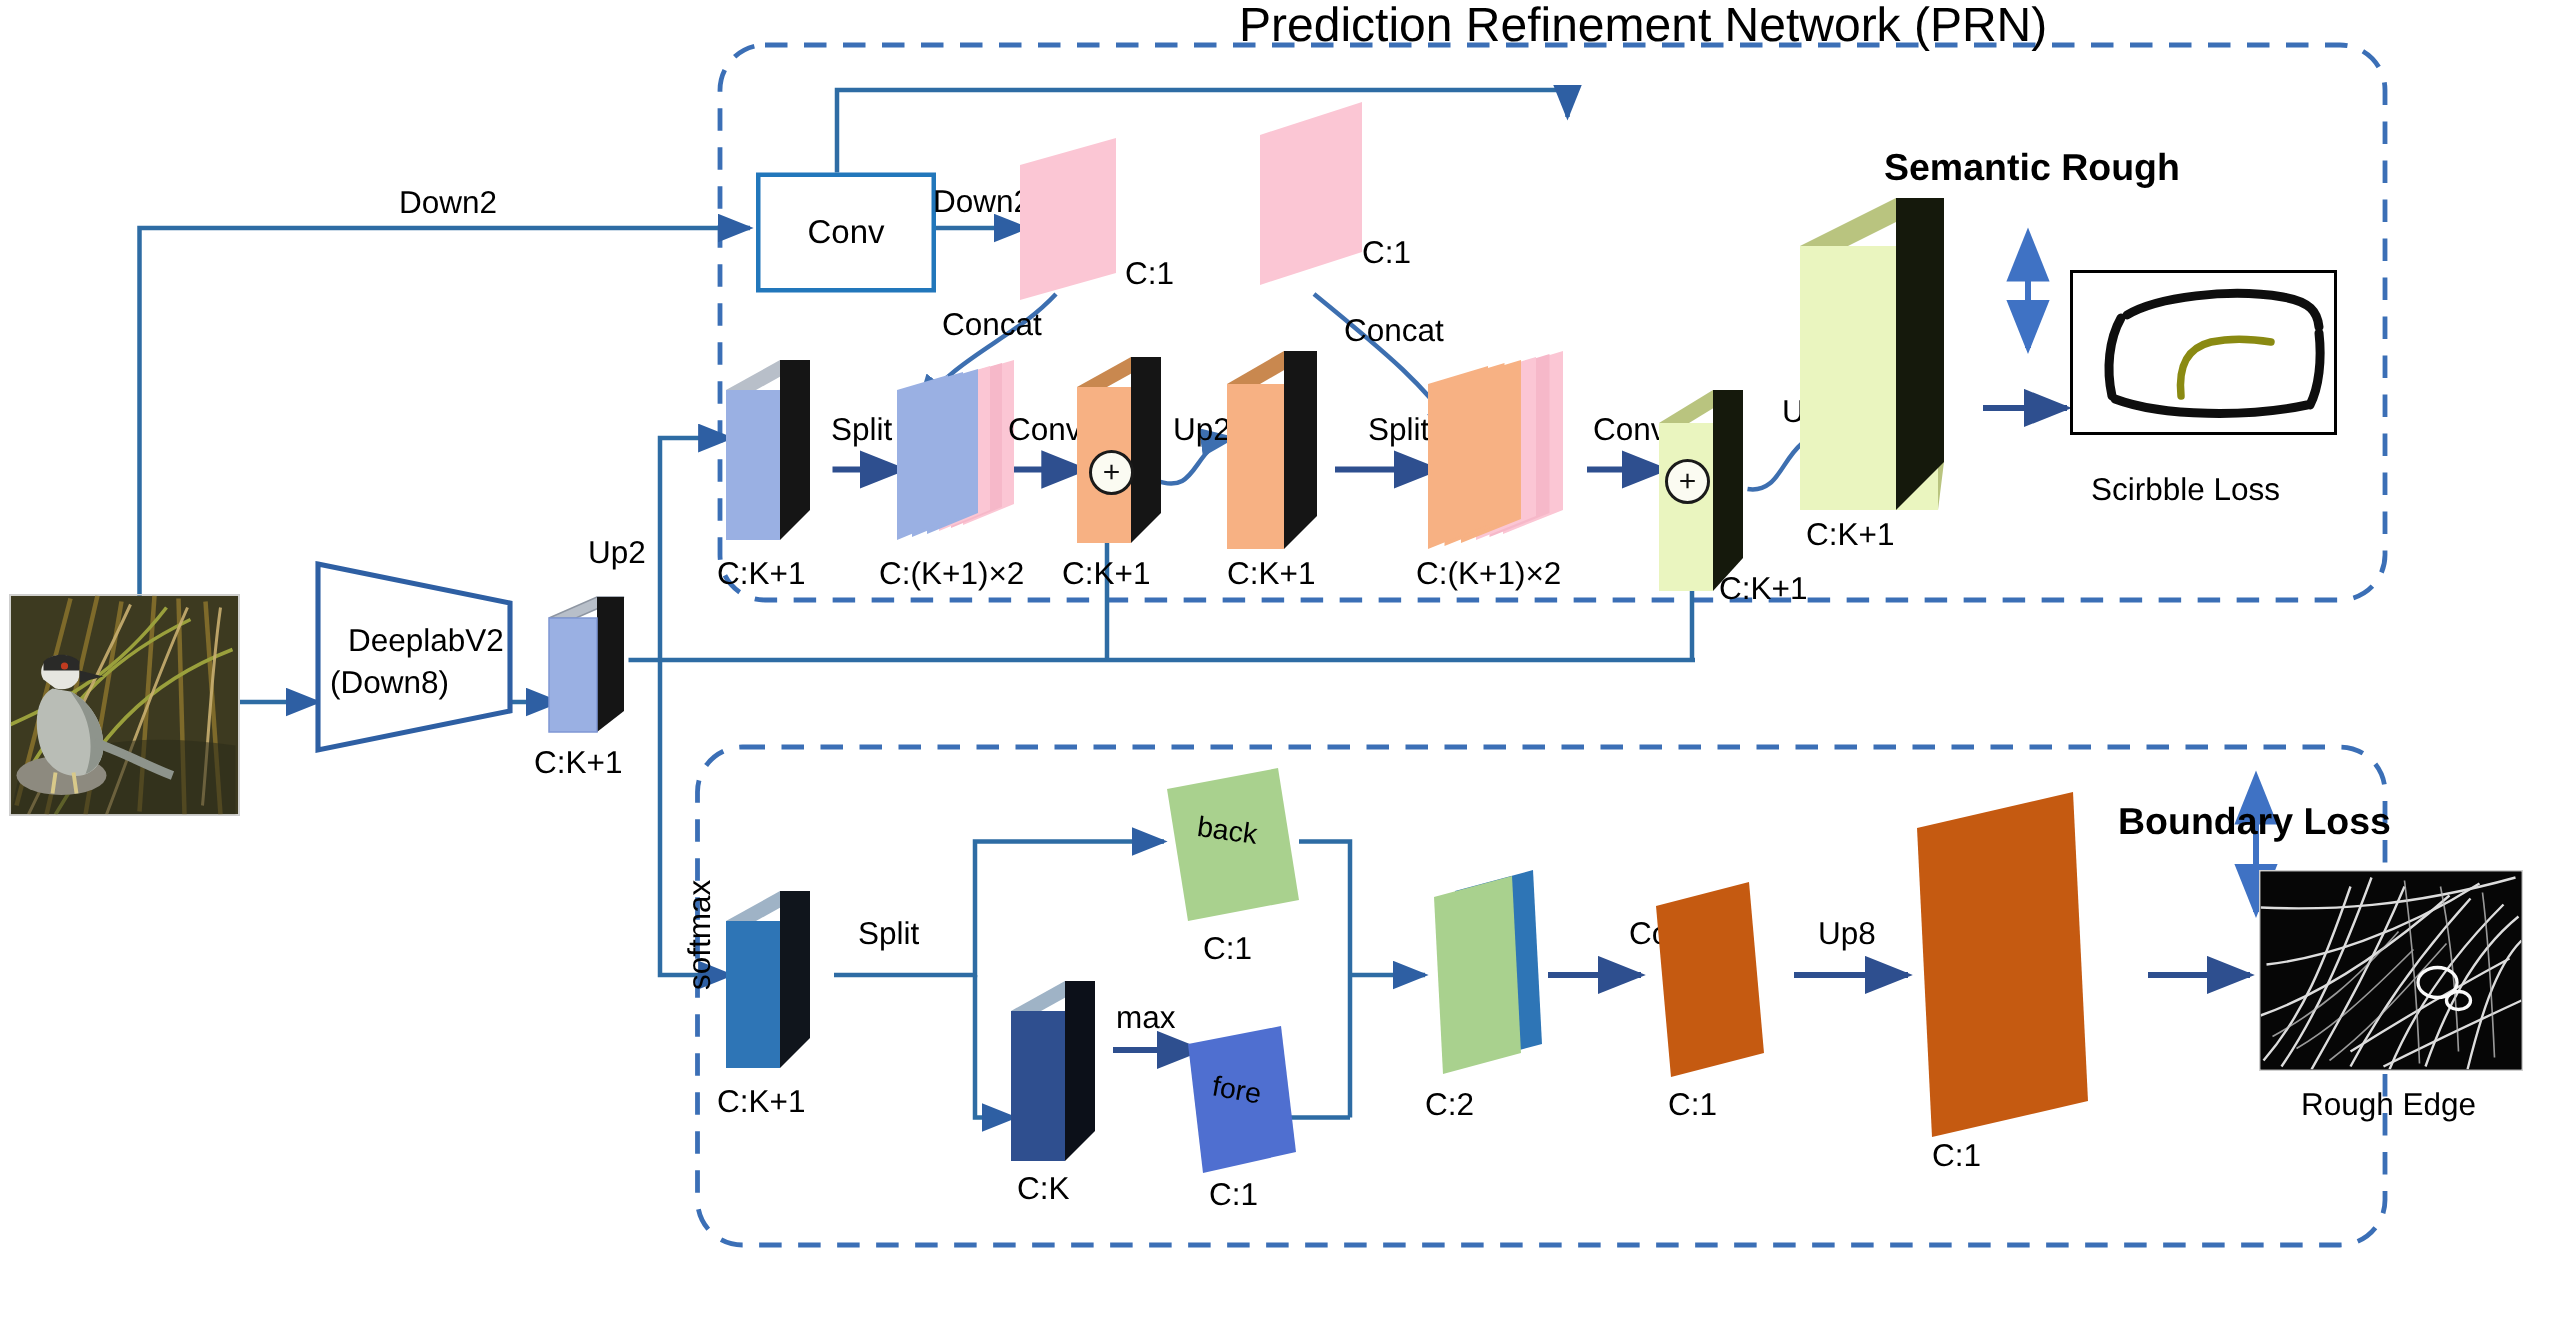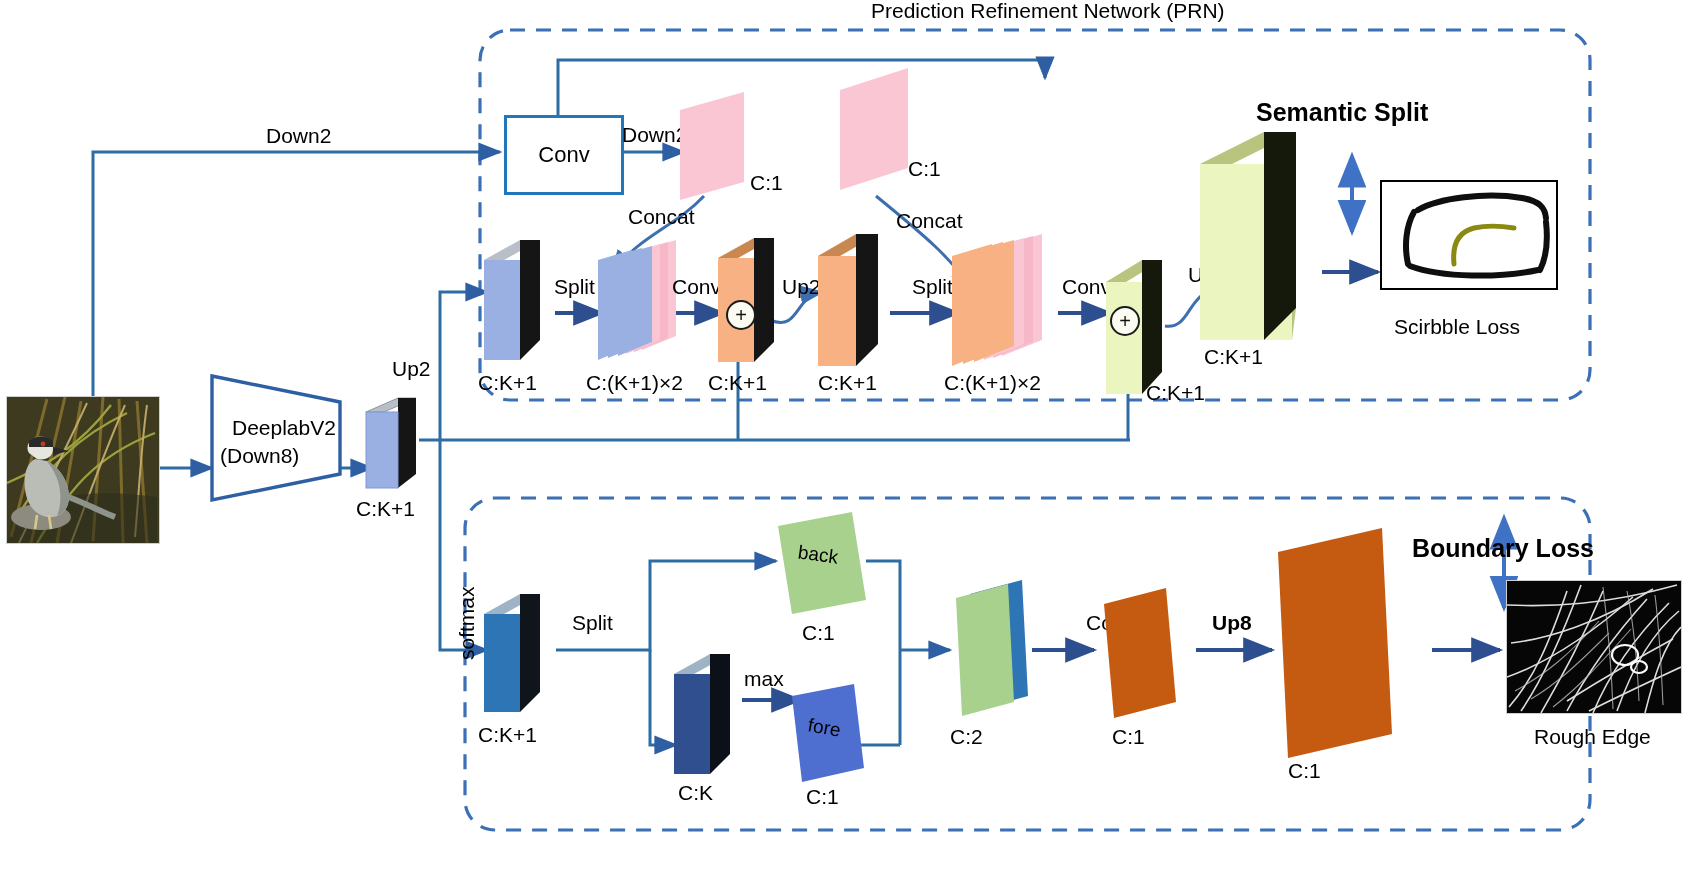--- a/index.html
+++ b/index.html
@@ -2,21 +2,21 @@
 <html><head>
 <meta charset="utf-8">
 <style>
   html,body{margin:0;padding:0;background:#ffffff;}
   body{width:1704px;height:888px;position:relative;overflow:hidden;
        font-family:"Liberation Sans", sans-serif; color:#000;}
   #stage{position:absolute;left:0;top:0;width:1704px;height:888px;}
   svg#wires{position:absolute;left:0;top:0;width:1704px;height:888px;}
   .lbl{position:absolute;white-space:nowrap;font-size:21px;color:#000;line-height:1;}
   .lbl.big{font-size:25px;font-weight:bold;}
-  .lbl.title{font-size:21px;margin-left:45px;}
+  .lbl.title{font-size:32px;}
   .lbl.small{font-size:19px;}
   .blk{position:absolute;}
   .rot{transform-origin:left top;}
   .photo{position:absolute;border:1px solid #cfcfcf;overflow:hidden;}
   .framebox{position:absolute;border:2px solid #000;background:#fff;overflow:hidden;}
   .plusbadge{position:absolute;width:26px;height:26px;border-radius:50%;
      border:2px solid #1a1a1a;background:#fbfbf2;display:flex;align-items:center;
      justify-content:center;font-size:20px;line-height:1;color:#111;}
   .convbox{position:absolute;border:3px solid #2277bb;background:#fff;
      display:flex;align-items:center;justify-content:center;font-size:22px;}
@@ -283,21 +283,21 @@
       <path d="M4,34 L68,2 L100,2 L36,34 Z" fill="#b9c47f"></path>
       <rect x="4" y="34" width="32" height="176" fill="#eaf5bf"></rect>
       <rect x="36" y="34" width="60" height="176" fill="#eaf5bf"></rect>
       <path d="M96,2 L100,2 L100,178 L96,210 Z" fill="#b9c47f"></path>
       <path d="M68,2 L100,2 L100,178 L68,210 Z" fill="#15190c"></path>
       <rect x="4" y="34" width="64" height="176" fill="#eaf5bf"></rect>
     </svg>
   </div>
   <div class="lbl" style="left:1204px;top:346px;">C:K+1</div>
 
-  <div class="lbl big" style="left:1256px;top:100px;">Semantic Split</div>
+  <div class="lbl big" style="left:1256px;top:100px;">Semantic Rough</div>
 
   <div class="framebox" style="left:1380px;top:180px;width:174px;height:106px;">
     <svg width="170" height="102" viewBox="0 0 170 102">
       <g fill="none" stroke="#0e0e0e" stroke-width="6" stroke-linecap="round">
         <path d="M36,28 C56,16 104,10 140,16 C158,19 163,26 164,36"></path>
         <path d="M32,30 C24,44 22,64 26,82"></path>
         <path d="M28,84 C60,96 118,96 156,88"></path>
         <path d="M164,40 C166,58 164,76 158,88"></path>
       </g>
       <g fill="none" stroke="#8a8a12" stroke-width="5" stroke-linecap="round">
@@ -356,21 +356,21 @@
 
   <div class="lbl" style="left:1086px;top:612px;">Conv</div>
 
   <div class="blk" style="left:1096px;top:588px;width:88px;height:132px;">
     <svg width="88" height="132" viewBox="0 0 88 132">
         <path d="M8,16 L70,0 L80,114 L18,130 Z" fill="#c55a11"></path>
       </svg>
   </div>
   <div class="lbl" style="left:1112px;top:726px;">C:1</div>
 
-  <div class="lbl" style="left:1212px;top:612px;font-weight:bold;">Up8</div>
+  <div class="lbl" style="left:1212px;top:612px;">Up8</div>
 
   <div class="blk" style="left:1268px;top:528px;width:132px;height:232px;">
     <svg width="132" height="232" viewBox="0 0 132 232">
         <path d="M10,24 L114,0 L124,206 L20,230 Z" fill="#c55a11"></path>
       </svg>
   </div>
   <div class="lbl" style="left:1288px;top:760px;">C:1</div>
 
   <div class="lbl big" style="left:1412px;top:536px;">Boundary Loss</div>
 

